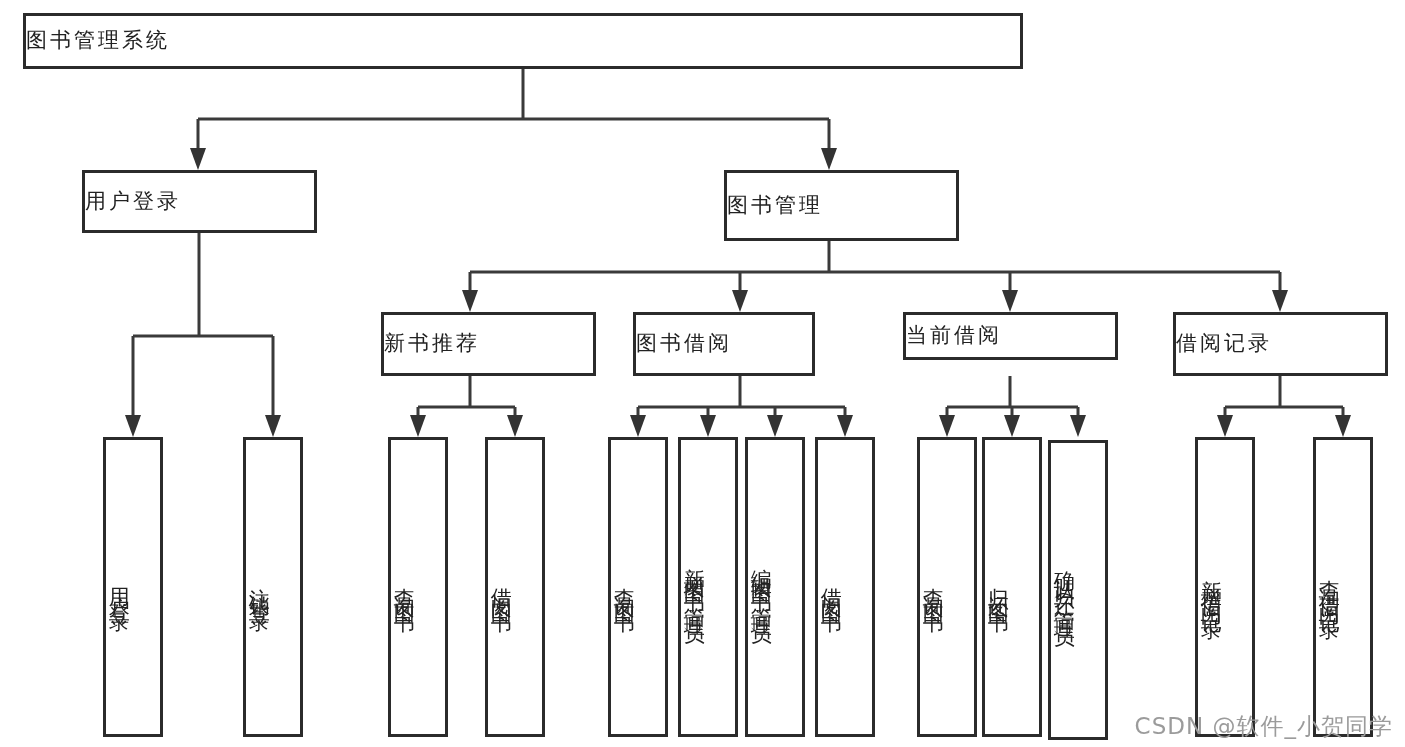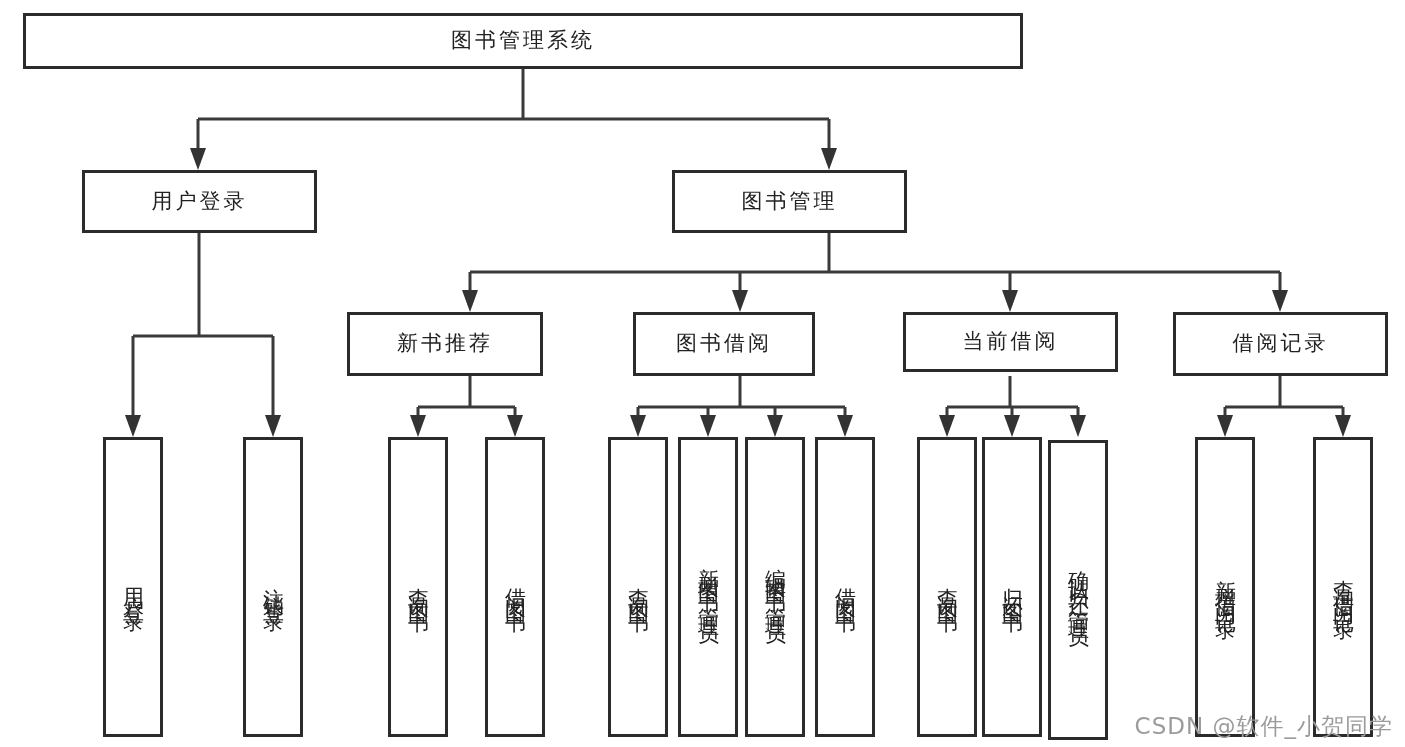--- a/index.html
+++ b/index.html
@@ -11,21 +11,21 @@
     overflow:hidden;
   }
   .wires { position:absolute; left:0; top:0; }
   .box {
     position:absolute;
     box-sizing:border-box;
     border:3px solid #2b2b2b;
     background:#ffffff;
     display:flex;
     align-items:center;
-    justify-content:center;
+    justify-content:flex-start;
   }
   .box .lbl {
     font-size:21px;
     color:#222222;
     letter-spacing:3px;
     white-space:nowrap;
     line-height:1.2;
   }
   .box.v .lbl {
     writing-mode:vertical-rl;
@@ -88,31 +88,31 @@
     </g>
   </svg>
 
   <div class="box h" style="left:23px;top:13px;width:1000px;height:56px">
     <span class="lbl">图书管理系统</span>
   </div>
 
   <div class="box h" style="left:82px;top:170px;width:235px;height:63px">
     <span class="lbl">用户登录</span>
   </div>
-  <div class="box h" style="left:672px;top:170px;width:235px;height:63px">
+  <div class="box h" style="left:724px;top:170px;width:235px;height:71px">
     <span class="lbl">图书管理</span>
   </div>
 
-  <div class="box h" style="left:347px;top:312px;width:196px;height:64px">
+  <div class="box h" style="left:381px;top:312px;width:215px;height:64px">
     <span class="lbl">新书推荐</span>
   </div>
   <div class="box h" style="left:633px;top:312px;width:182px;height:64px">
     <span class="lbl">图书借阅</span>
   </div>
-  <div class="box h" style="left:903px;top:312px;width:215px;height:60px">
+  <div class="box h" style="left:903px;top:312px;width:215px;height:48px">
     <span class="lbl">当前借阅</span>
   </div>
   <div class="box h" style="left:1173px;top:312px;width:215px;height:64px">
     <span class="lbl">借阅记录</span>
   </div>
 
   <div class="box v" style="left:103px;top:437px;width:60px;height:300px">
     <span class="lbl">用户登录</span>
   </div>
   <div class="box v" style="left:243px;top:437px;width:60px;height:300px">

